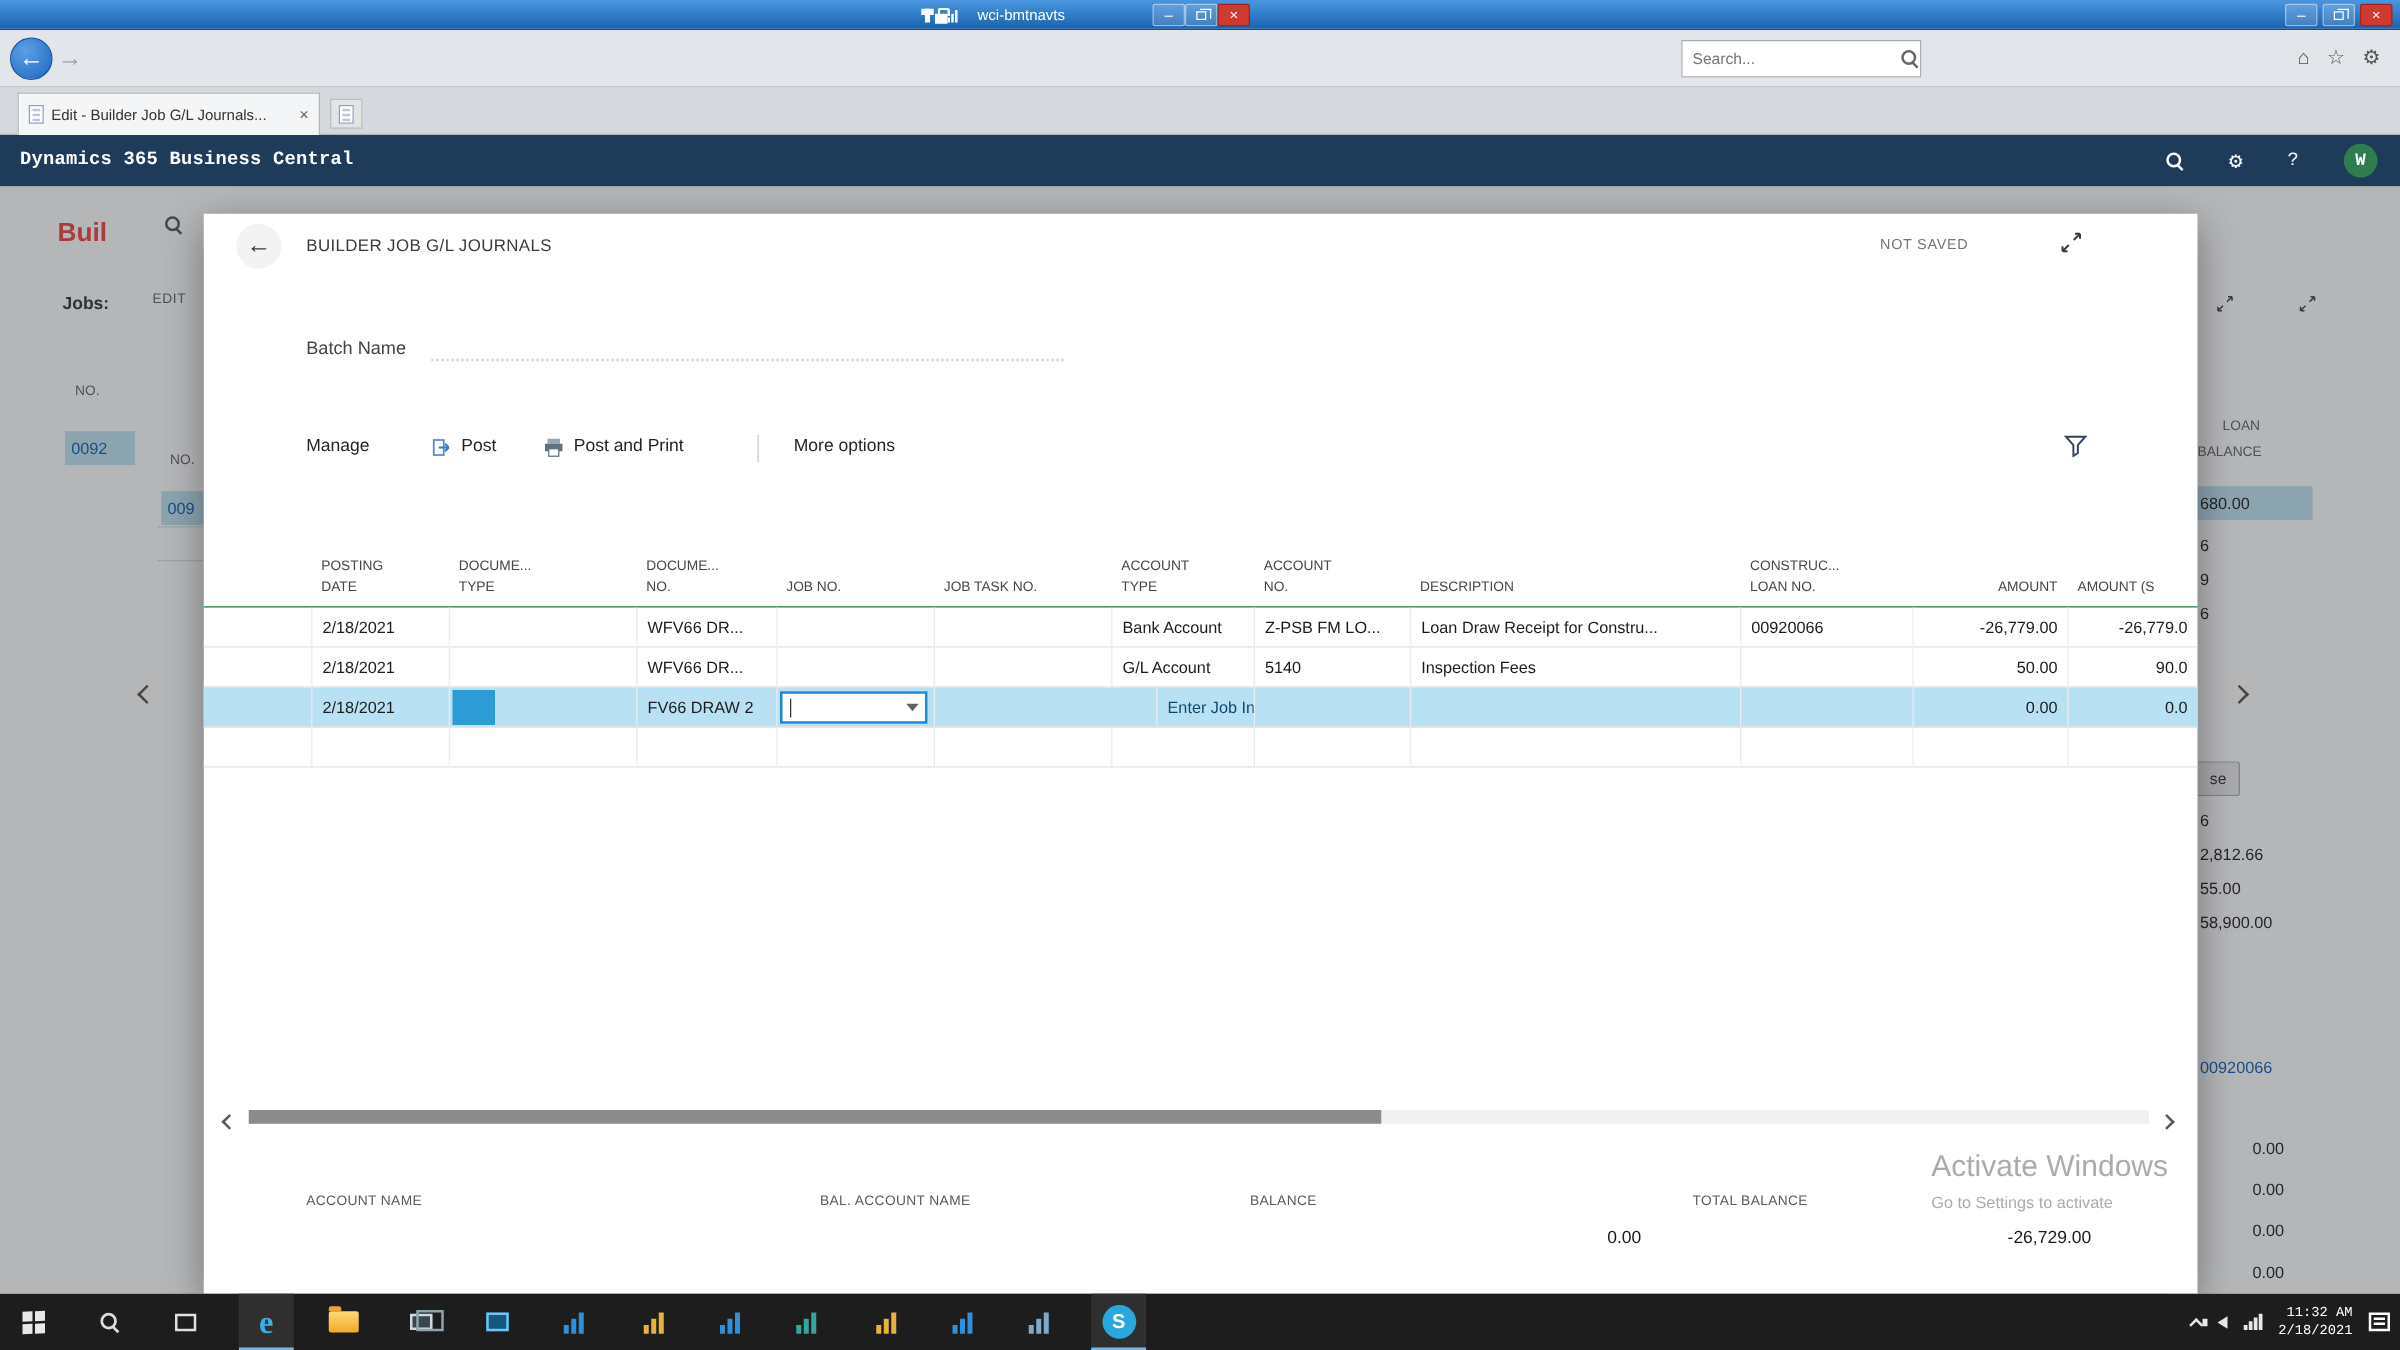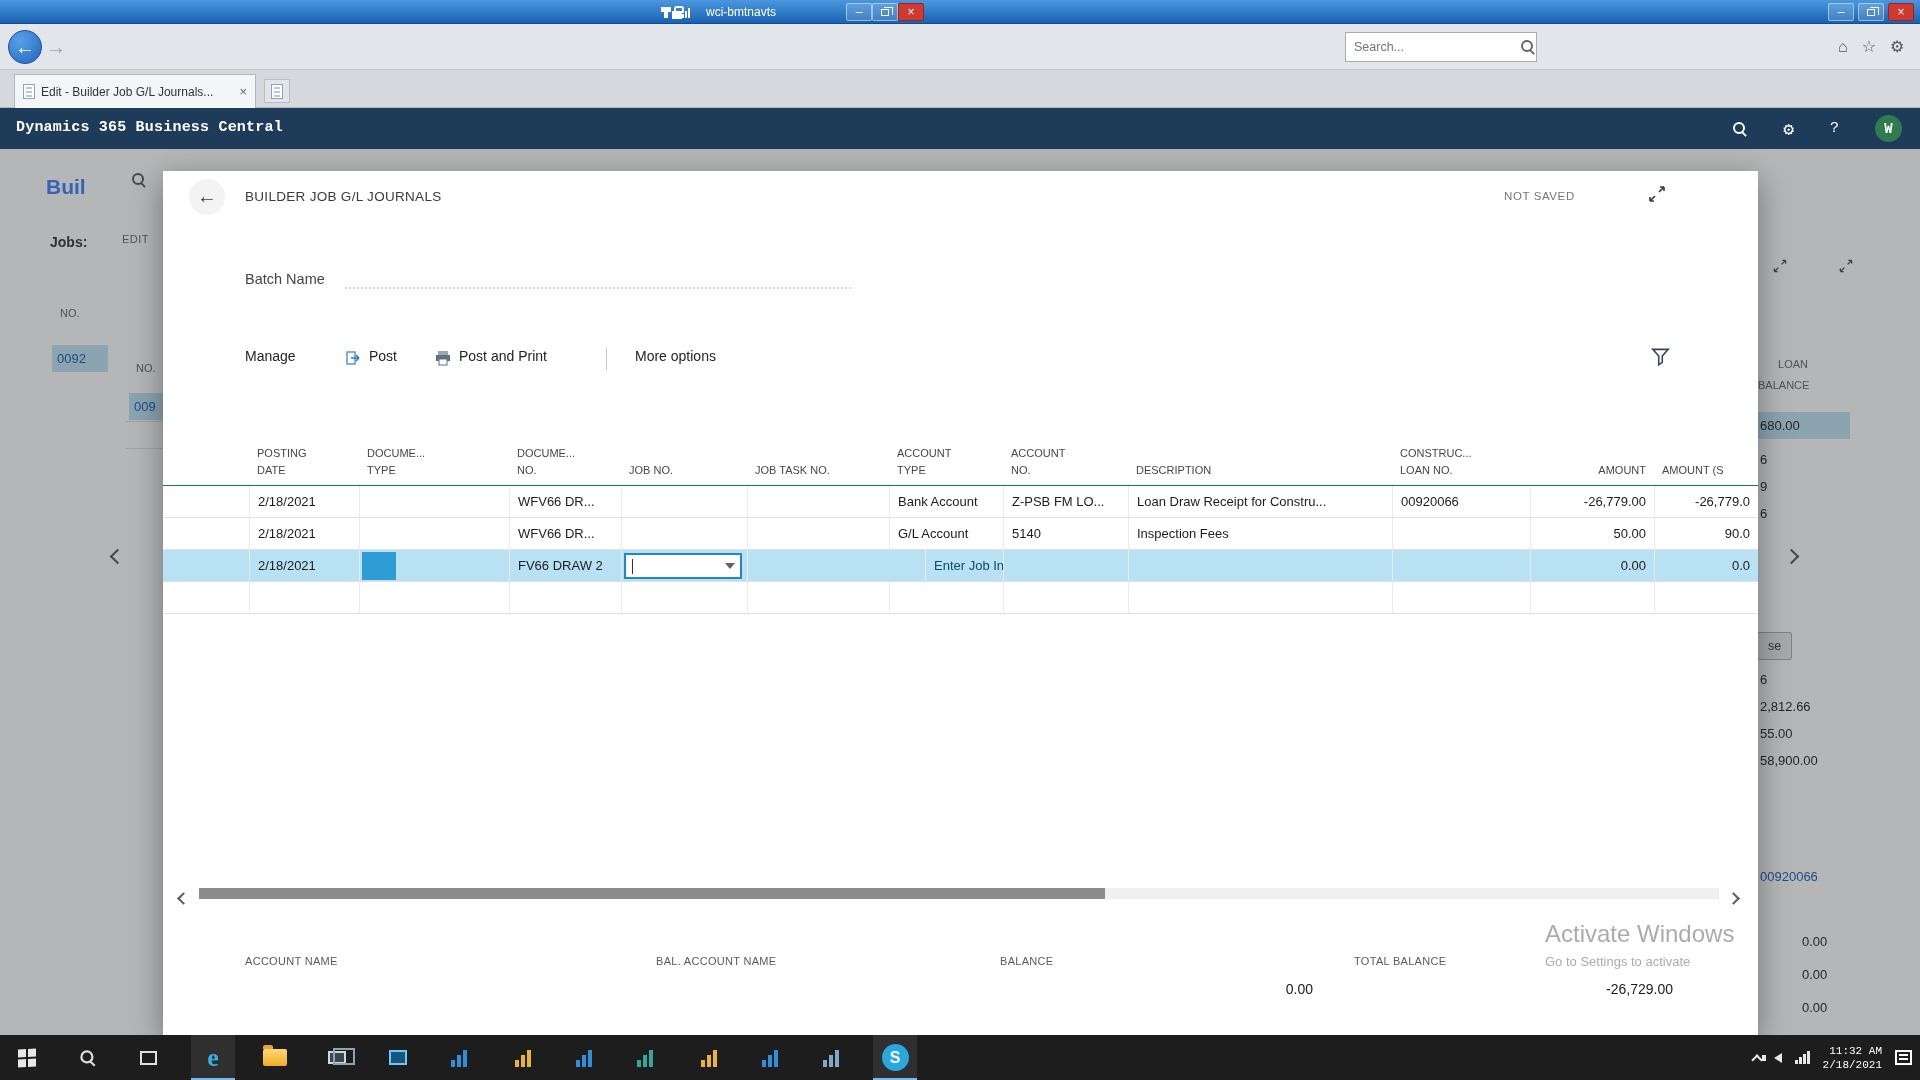--- a/index.html
+++ b/index.html
@@ -2,21 +2,21 @@
 <html><head>
 <meta charset="utf-8">
 <style>
   * { box-sizing: border-box; margin: 0; padding: 0; }
   html,body { width:1920px; height:1080px; overflow:hidden; }
   body { font-family:"Liberation Sans", sans-serif; background:#fff; position:relative; }
 
   
   .rdp-bar { position:absolute; top:0; left:0; width:1920px; height:24px;
              background:linear-gradient(#4a97e0,#1a62b0); border-bottom:1px solid #0d4d94; z-index:20; }
-  .rdp-center { position:absolute; left:660px; top:0; height:24px; display:flex; align-items:center; }
+  .rdp-center { position:absolute; left:736px; top:0; height:24px; display:flex; align-items:center; }
   .rdp-title { color:#fff; font-size:12px; margin:0 70px 0 16px; }
   .rdp-btn { width:26px; height:18px; display:flex; align-items:center; justify-content:center;
              background:rgba(255,255,255,.16); border:1px solid rgba(255,255,255,.45);
              color:#fff; font-size:12px; border-radius:2px; }
   .rdp-btn.red { background:#cf3a30; border-color:#9c2420; }
   .rdp-right { position:absolute; right:6px; top:3px; display:flex; gap:4px; }
   .pin-ico { width:4px; height:11px; background:#fff; position:relative; margin:0 4px; }
   .pin-ico::before { content:""; position:absolute; left:-3px; top:0; width:10px; height:5px; background:#fff; }
   .lock-ico { width:10px; height:8px; background:#fff; position:relative; margin-top:6px; }
   .lock-ico::before { content:""; position:absolute; top:-5px; left:2px; width:6px; height:5px;
@@ -66,22 +66,22 @@
   .bc-icos { position:absolute; right:18px; top:0; height:41px; display:flex; align-items:center; gap:36px; }
   .bc-mag { color:#fff; }
   .bc-gear { font-size:18px; }
   .bc-help { font-size:15px; }
   .avatar { width:27px; height:27px; border-radius:50%; background:#2f7d4f; color:#fff; font-size:14px;
             font-weight:bold; display:flex; align-items:center; justify-content:center; }
 
   
   .bg-page { position:absolute; top:149px; left:0; width:1920px; height:886px; background:#fff; z-index:1; }
   .bg-left { position:absolute; left:0; top:0; width:163px; height:886px; }
-  .bg-right { position:absolute; left:1758px; top:0; width:162px; height:682px;margin-top:23px; }
-  .bgl-title { position:absolute; left:46px; top:26px; font-size:21px; font-weight:bold; color:#3b82f6; }
+  .bg-right { position:absolute; left:1758px; top:0; width:162px; height:682px; }
+  .bgl-title { position:absolute; left:46px; top:26px; font-size:21px; font-weight:bold; color:#ef4444; }
   .bgl-mag { position:absolute; left:132px; top:24px; color:#555; }
   .bgl-edit { position:absolute; left:122px; top:84px; font-size:11px; color:#666; letter-spacing:.5px; }
   .bgl-jobs { position:absolute; left:50px; top:85px; font-size:14px; font-weight:bold; color:#333; }
   .bgl-no1 { position:absolute; left:60px; top:158px; font-size:11px; color:#666; }
   .bgl-hl1 { position:absolute; left:52px; top:196px; width:56px; height:27px; background:#bfe3f3;
              font-size:13px; color:#1160b7; line-height:27px; padding-left:5px; }
   .bgl-no2 { position:absolute; left:136px; top:213px; font-size:11px; color:#666; }
   .bgl-hl2 { position:absolute; left:129px; top:244px; width:34px; height:27px; background:#bfe3f3;
              font-size:13px; color:#1160b7; line-height:27px; padding-left:5px; }
   .bgl-line { position:absolute; height:1px; background:#e0e0e0; }

